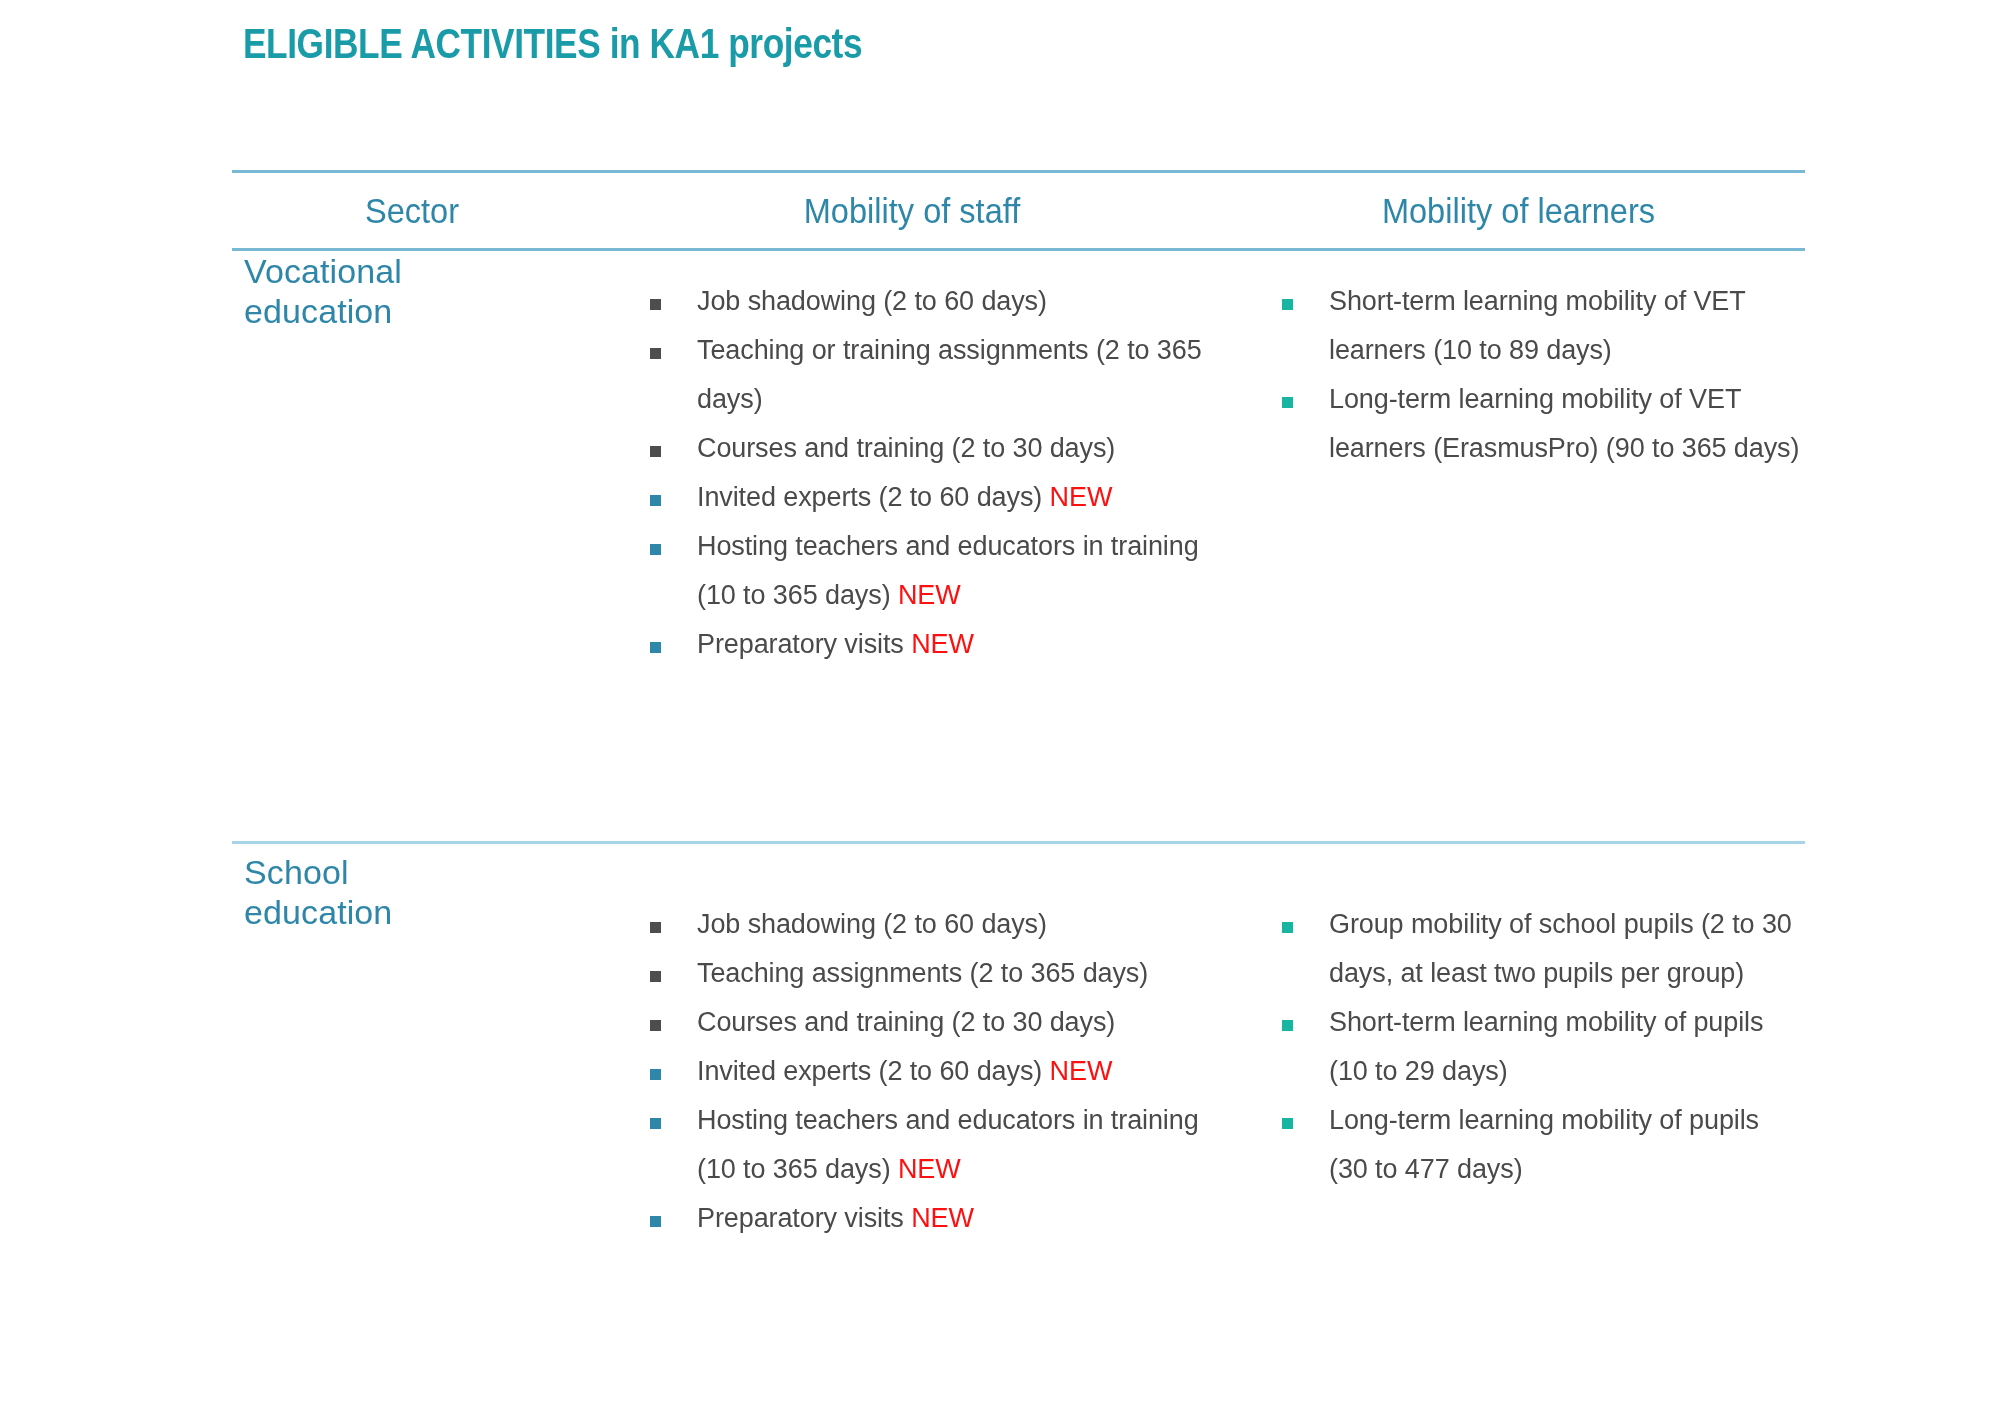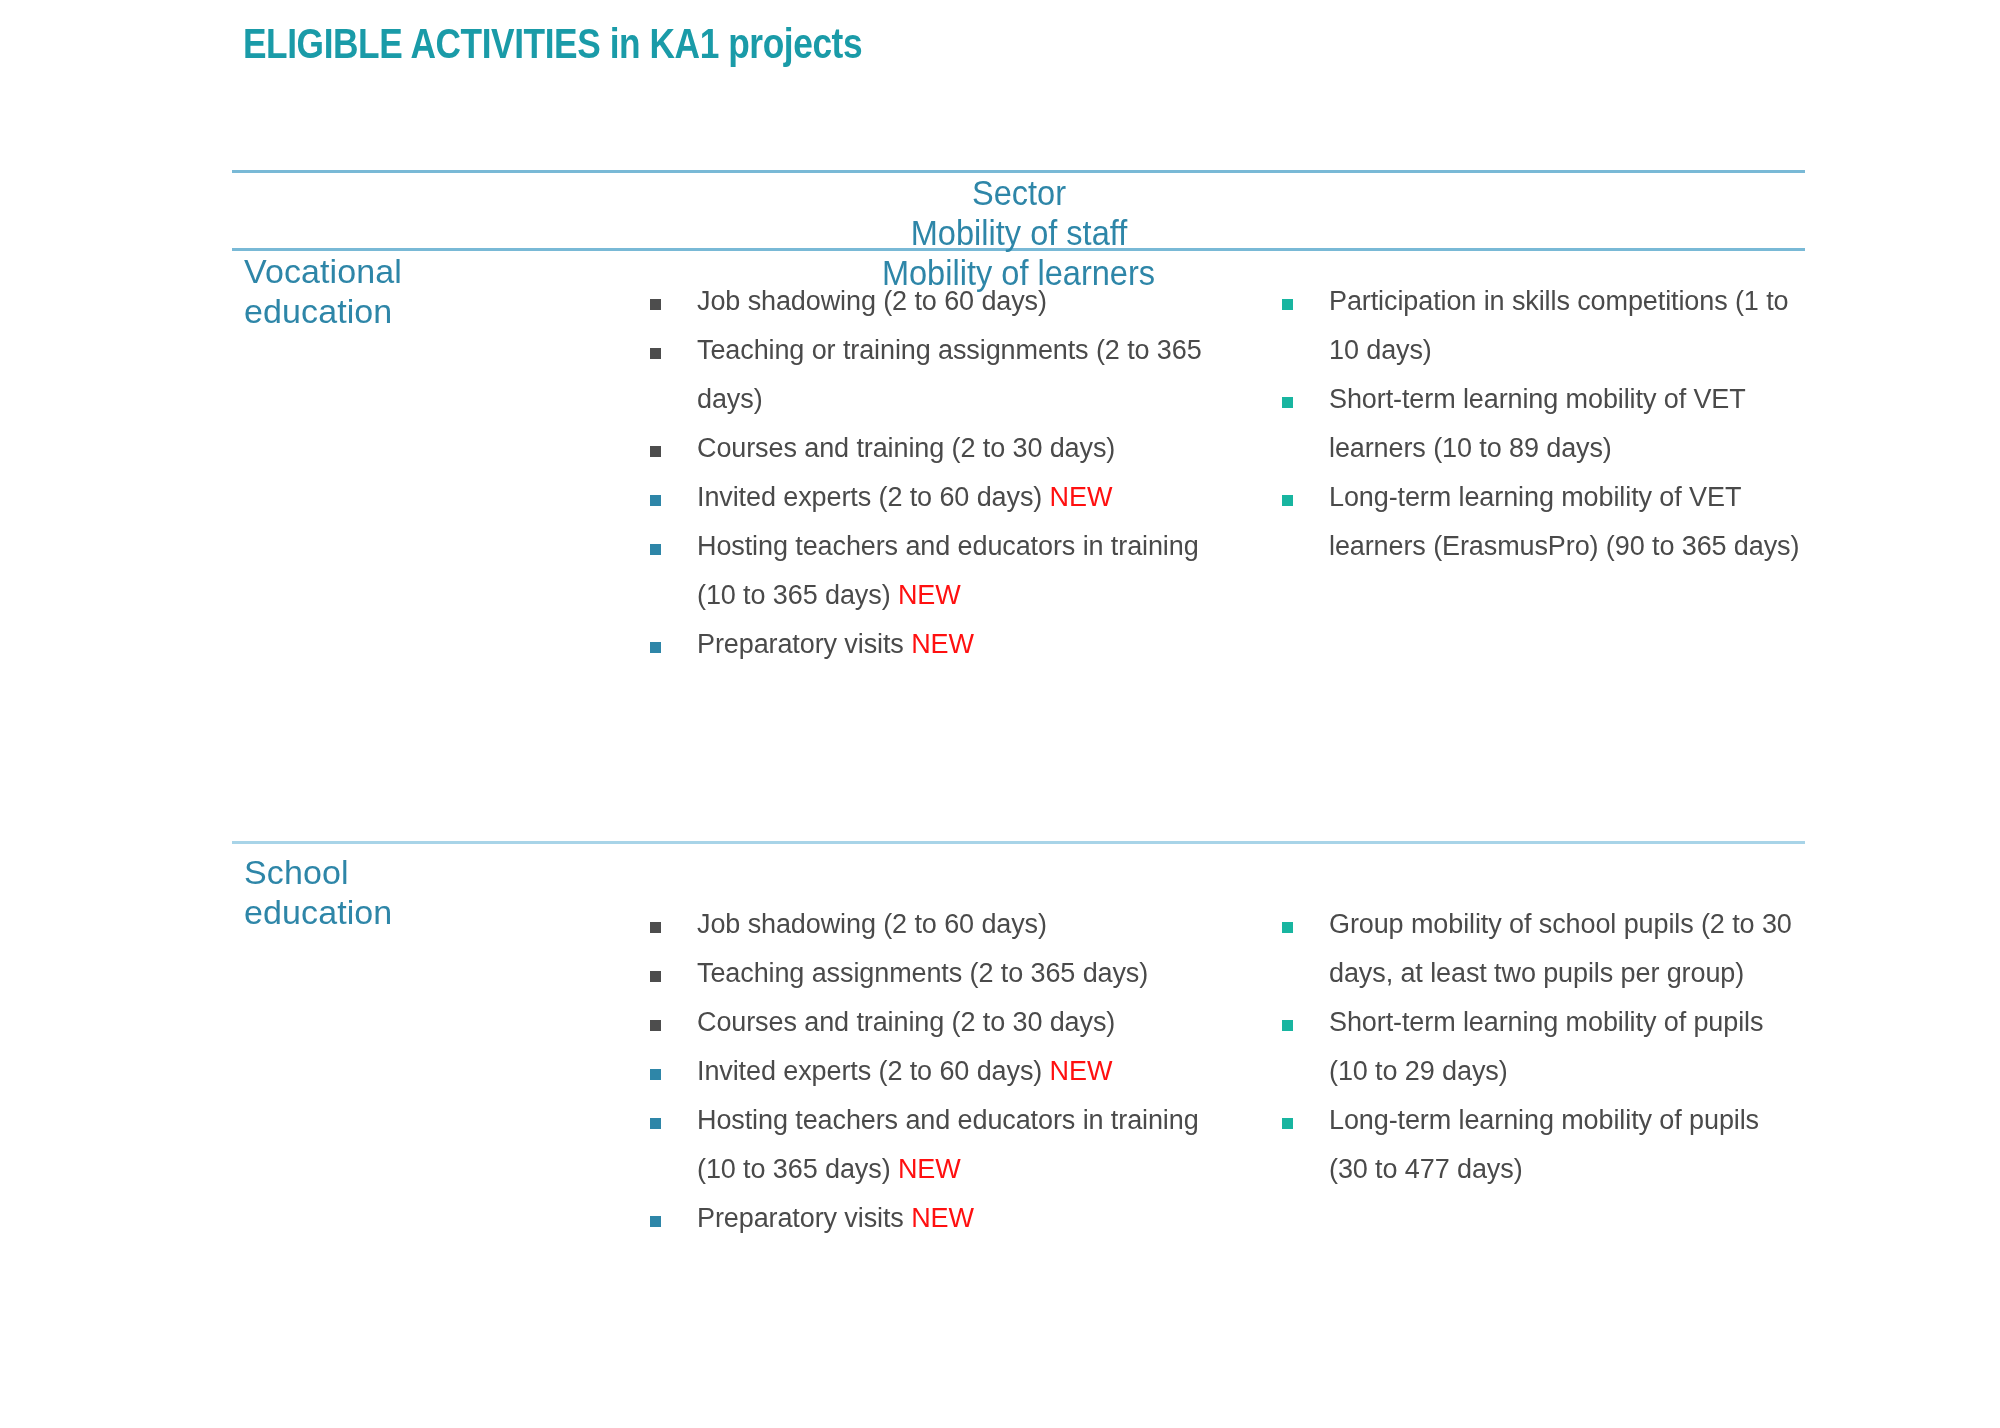--- a/index.html
+++ b/index.html
@@ -60,21 +60,20 @@
     height: 0;
     border-top: 3px solid #a8d4e8;
     width: 100%;
   }
 
   
   .thead {
     display: flex;
     align-items: center;
     height: 75px;
-    flex-direction: column;
   }
   .th {
     font-family: "Liberation Sans Narrow", "Liberation Sans", sans-serif;
     font-size: 35px;
     font-weight: normal;
     color: #2e86a8;
     text-align: center;
     transform: scaleX(0.93);
   }
   .col-sector   { width: 360px; }
@@ -176,21 +175,20 @@
             <li><span class="bullet dark"></span><span>Job shadowing (2 to 60 days)</span></li>
             <li><span class="bullet dark"></span><span>Teaching or training assignments (2 to 365 days)</span></li>
             <li><span class="bullet dark"></span><span>Courses and training (2 to 30 days)</span></li>
             <li><span class="bullet teal"></span><span>Invited experts (2 to 60 days)</span> <span class="new">NEW</span></li>
             <li><span class="bullet teal"></span><span>Hosting teachers and educators in training (10 to 365 days)</span> <span class="new">NEW</span></li>
             <li><span class="bullet teal"></span><span>Preparatory visits</span> <span class="new">NEW</span></li>
           </ul>
       </div>
       <div class="cell-list cell-learners">
         <ul class="blist">
-            <li><span class="bullet green"></span><span>Participation in skills competitions (1 to 10 days)</span></li>
             <li><span class="bullet green"></span><span>Short-term learning mobility of VET learners (10 to 89 days)</span></li>
             <li><span class="bullet green"></span><span>Long-term learning mobility of VET learners (ErasmusPro) (90 to 365 days)</span></li>
           </ul>
       </div>
     </div>
 
     <div class="rule-row"></div>
 
     <div class="trow row-2">
       <div class="cell-sector">

